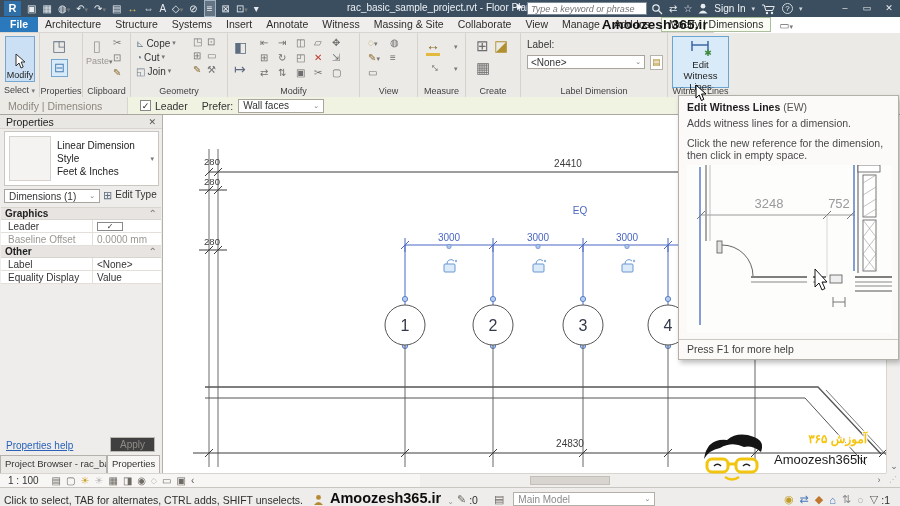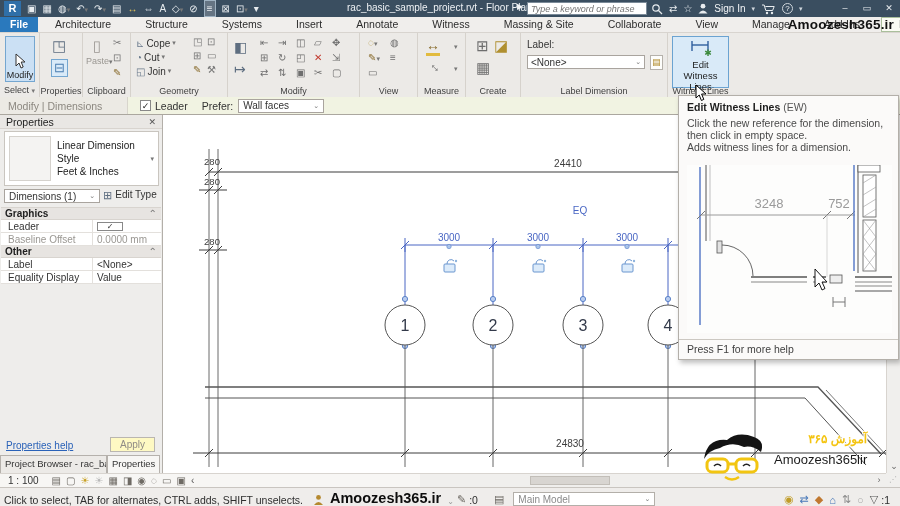--- a/index.html
+++ b/index.html
@@ -10,22 +10,22 @@
 .titlebar{position:absolute;left:0;top:0;width:900px;height:17px;background:#3a4e60;color:#f2f4f6;display:flex;align-items:center;font-size:10px}
 .qat{display:flex;align-items:center;gap:6px;padding-left:4px}
 .qat .g{font-size:10px;line-height:15px;color:#e8ecef}
 .logo{width:17px;height:15px;background:#2f6fa8;color:#fff;font-weight:bold;text-align:center;line-height:15px;font-size:11px}
 .ttl{position:absolute;left:347px;top:2px;font-size:10px;color:#eef1f4;white-space:nowrap}
 .searchbox{position:absolute;left:527px;top:2px;width:120px;height:13px;border:1px solid #7b8a98;background:#fff;font-size:9px;font-style:italic;color:#777;padding:0 3px;font-family:"Liberation Sans",sans-serif}
 .tbicons{position:absolute;left:651px;top:1px;display:flex;align-items:center;gap:6px;height:15px}
 .winbtns{position:absolute;right:0;top:0;display:flex;height:17px}
 .winbtn{width:22px;text-align:center;line-height:16px;color:#e8ecef;font-size:9px}
 
-.tabrow{position:absolute;left:0;top:17px;width:900px;height:16px;background:#f0eeec;border-bottom:1px solid #d8d4cf;display:flex;align-items:center;font-size:10.5px;color:#2d2d2d}
-.tab{padding:0 17px;line-height:15px;white-space:nowrap}
+.tabrow{position:absolute;left:0;top:17px;width:714px;height:16px;background:#f0eeec;border-bottom:1px solid #d8d4cf;display:flex;align-items:center;font-size:10.5px;color:#2d2d2d}
+.tab{padding:0 7px;line-height:15px;white-space:nowrap}
 .tab-file{background:#2a79bd;color:#fff;padding:0 10px;font-weight:bold}
 .tab-ctx{background:#fbfcf4;border:1px solid #aabf9c;line-height:13px;margin-left:4px}
 .tabwm{position:absolute;right:6px;top:0;font-weight:bold;font-size:13.5px;color:#111;letter-spacing:.2px}
 
 .ribbon{position:absolute;left:0;top:33px;width:900px;height:64px;background:#eceae7;display:flex}
 .panel{position:relative;height:64px;border-right:1px solid #d6d2cc;flex:0 0 auto}
 .plabel{position:absolute;bottom:0;left:0;right:0;text-align:center;font-size:9px;color:#3f3f3f;line-height:12px;white-space:nowrap}
 .bigbtn{position:absolute;left:5px;top:3px;width:30px;height:46px;background:#cbe0f4;border:1px solid #74a6d0;display:flex;flex-direction:column;align-items:center;justify-content:flex-end;font-size:9px;color:#222;padding-bottom:1px}
 .grow{display:flex;align-items:center;gap:2px;font-size:10px;color:#333;height:14px}
 .dd{font-size:7px;color:#777}
@@ -44,21 +44,21 @@
 .typetxt{flex:1;padding-left:6px;font-size:10px;color:#222;line-height:13px}
 .selrow{position:absolute;left:4px;top:74px;width:155px;height:16px;display:flex;align-items:flex-start;gap:3px}
 .pgrid{position:absolute;left:1px;top:92px;width:160px;border-top:1px solid #d8d4cf}
 .pgroup{background:#e7e4e1;font-weight:bold;height:12px;display:flex;align-items:center;justify-content:space-between;padding:0 4px;border-bottom:1px solid #d8d4cf;color:#222}
 .prow{display:flex;height:13px;background:#fff;border-bottom:1px solid #e3e0dc;align-items:center}
 .pl{width:92px;padding-left:7px;border-right:1px solid #e3e0dc;height:100%;display:flex;align-items:center}
 .pv{flex:1;padding-left:4px;display:flex;align-items:center}
 .gray{color:#9a9792}
 .pcheck{width:26px;height:9px;border:1px solid #888;background:#fff;font-size:8px;line-height:8px;text-align:center;color:#333}
 .phelp{position:absolute;left:6px;top:325px;color:#2a62b8;text-decoration:underline;font-size:10px}
-.papply{position:absolute;right:7px;top:322px;width:45px;height:15px;background:#fef9c3;border:1px solid #bab6b0;color:#8f8b86;text-align:center;line-height:14px;font-size:10px}
+.papply{position:absolute;right:7px;top:322px;width:45px;height:15px;background:#404040;border:1px solid #bab6b0;color:#8f8b86;text-align:center;line-height:14px;font-size:10px}
 .ptabs{position:absolute;left:0;top:340px;width:163px;height:18px;display:flex;font-size:9.5px}
 .ptab{border:1px solid #b5b1ac;border-bottom:none;background:#eceae7;padding:0 4px;line-height:16px;white-space:nowrap;overflow:hidden}
 .ptab.active{background:#f7f6f4;font-weight:normal}
 
 .canvas{position:absolute;left:163px;top:115px;width:737px;height:358px;background:#fff;overflow:hidden}
 
 .tooltip{position:absolute;left:678px;top:95px;width:221px;height:265px;background:#fbfaf9;border:1px solid #b3afa9;box-shadow:2px 3px 5px rgba(0,0,0,.25);z-index:50;font-size:10.5px;color:#4a4a4a}
 .tt-inner{padding:5px 8px 0 8px}
 .tt-title{font-size:10.5px;color:#1d1d1d;margin-bottom:4px}
 .tt-foot{position:absolute;left:0;bottom:0;width:100%;height:20px;border-top:1px solid #ccc8c2;line-height:19px;padding-left:8px;color:#3f3f3f}
@@ -493,22 +493,22 @@
       <span class="ptab active" style="width:53px">Properties</span>
     </div>
   </div>
 
   <div class="tooltip">
     <div class="tt-inner">
       <div class="tt-title">
         <b>Edit Witness Lines</b>
         <span style="color:#555">(EW)</span>
       </div>
+      <div style="margin-bottom:8px">Adds witness lines for a dimension.</div>
       <div>Click the new reference for the dimension, then click in empty space.</div>
-      <div style="margin-bottom:8px">Adds witness lines for a dimension.</div>
       <svg width="205" height="168" viewBox="0 0 205 168" style="margin-top:4px">
         <rect width="205" height="168" fill="#fdfdfc"></rect>
         <line x1="13" y1="2" x2="13" y2="160" stroke="#5b7dc8" stroke-width="1.5"></line>
         <line x1="19" y1="0" x2="19" y2="76" stroke="#555"></line>
         <line x1="23" y1="0" x2="23" y2="76" stroke="#999" stroke-width=".6"></line>
         <line x1="14" y1="50" x2="168" y2="50" stroke="#9a9a9a"></line>
         <line x1="10" y1="54" x2="18" y2="46" stroke="#777"></line>
         <line x1="136" y1="54" x2="144" y2="46" stroke="#777"></line>
         <line x1="160" y1="54" x2="168" y2="46" stroke="#777"></line>
         <line x1="140" y1="50" x2="140" y2="112" stroke="#c5c5c5" stroke-width=".7"></line>

